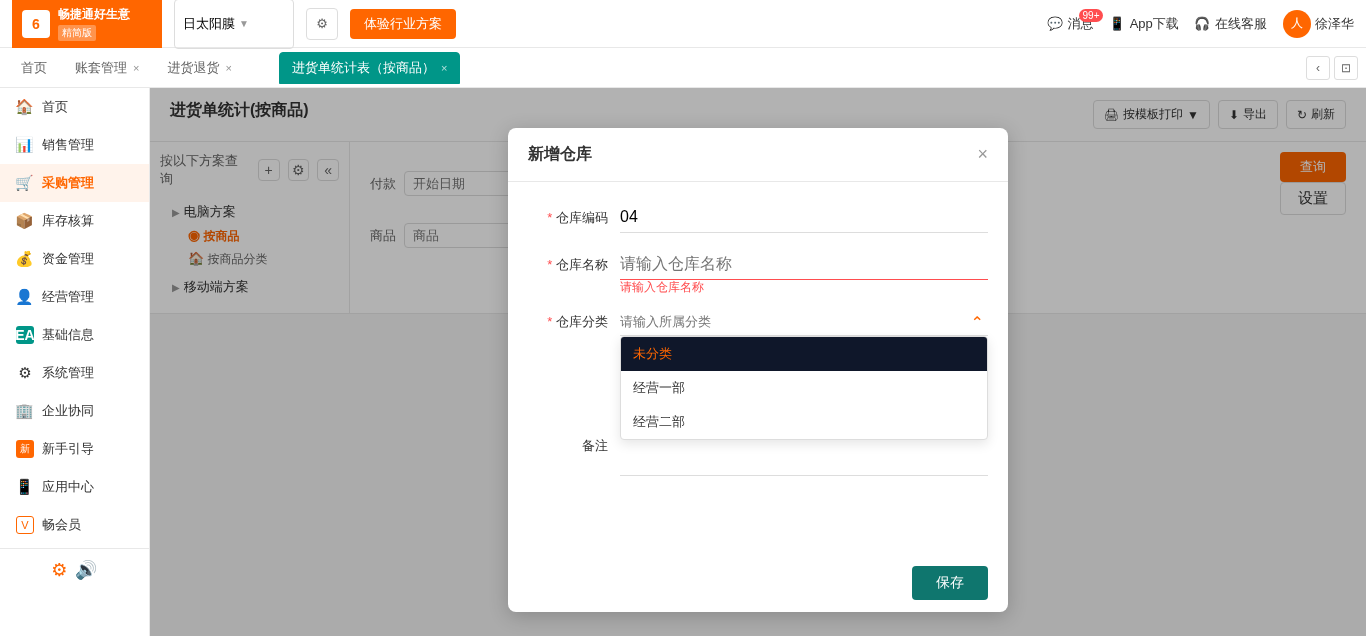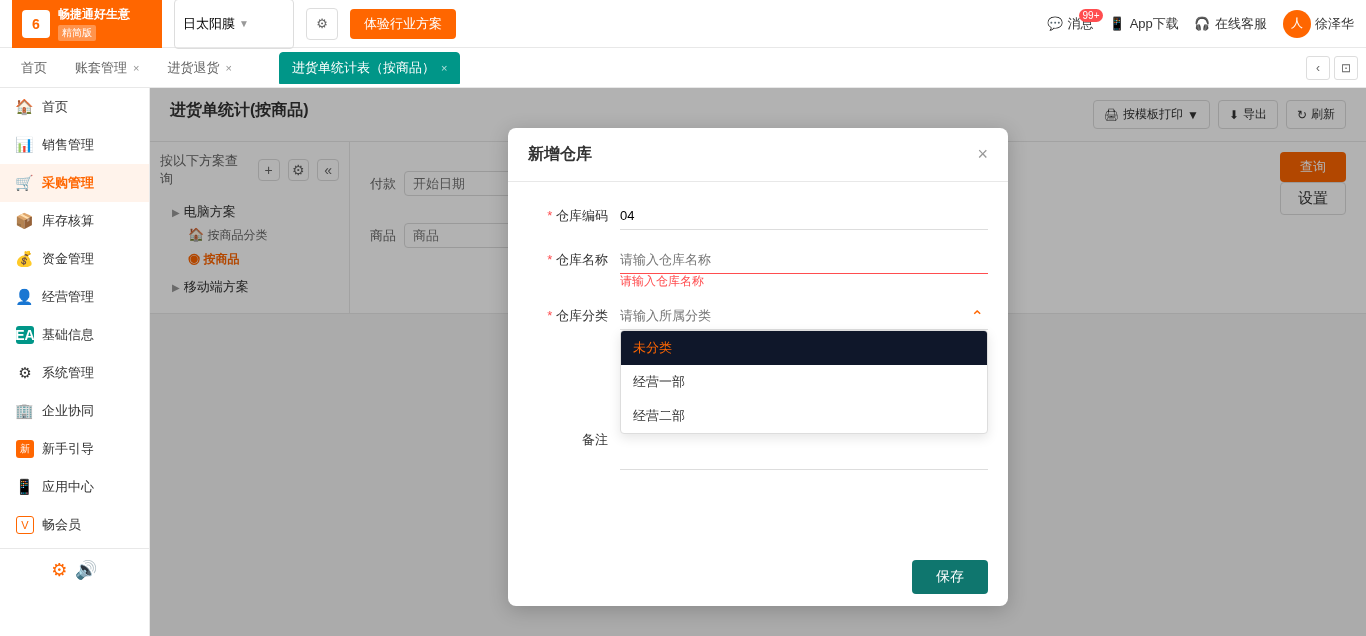--- a/index.html
+++ b/index.html
@@ -280,21 +280,21 @@
       font-size: 13px;
       margin-right: 12px;
       flex-shrink: 0;
     }
     .required { color: #ff4d4f; }
     .form-input {
       flex: 1;
       border: none;
       border-bottom: 1px solid #ddd;
       padding: 6px 0;
-      font-size: 13px;
+      font-size: 16px;
       outline: none;
     }
     .form-input.error-border {
       border-bottom: 1px solid #ff4d4f;
     }
     .error-msg {
       color: #ff4d4f;
       font-size: 12px;
       position: absolute;
       bottom: -16px;
@@ -536,27 +536,27 @@
           <span>按以下方案查询</span>
           <div class="filter-add-btn">+</div>
           <div class="filter-add-btn">⚙</div>
           <div class="filter-add-btn">«</div>
         </div>
         <div class="filter-tree">
           <div class="tree-node parent">
             <span class="tree-arrow">▶</span>
             <span>电脑方案</span>
           </div>
+          <div class="tree-node child active-node">
+            <span class="node-icon">◉</span>
+            <span>按商品</span>
+          </div>
           <div class="tree-node child">
             <span style="font-size:13px;">🏠</span>
             <span>按商品分类</span>
-          </div>
-          <div class="tree-node child active-node">
-            <span class="node-icon">◉</span>
-            <span>按商品</span>
           </div>
           <div class="tree-node parent" style="margin-top:4px;">
             <span class="tree-arrow">▶</span>
             <span>移动端方案</span>
           </div>
         </div>
       </div>
 
       <div style="flex:1;padding:10px 20px;display:flex;align-items:flex-start;flex-direction:column;gap:8px;">
         <div style="display:flex;align-items:center;gap:16px;width:100%;">

